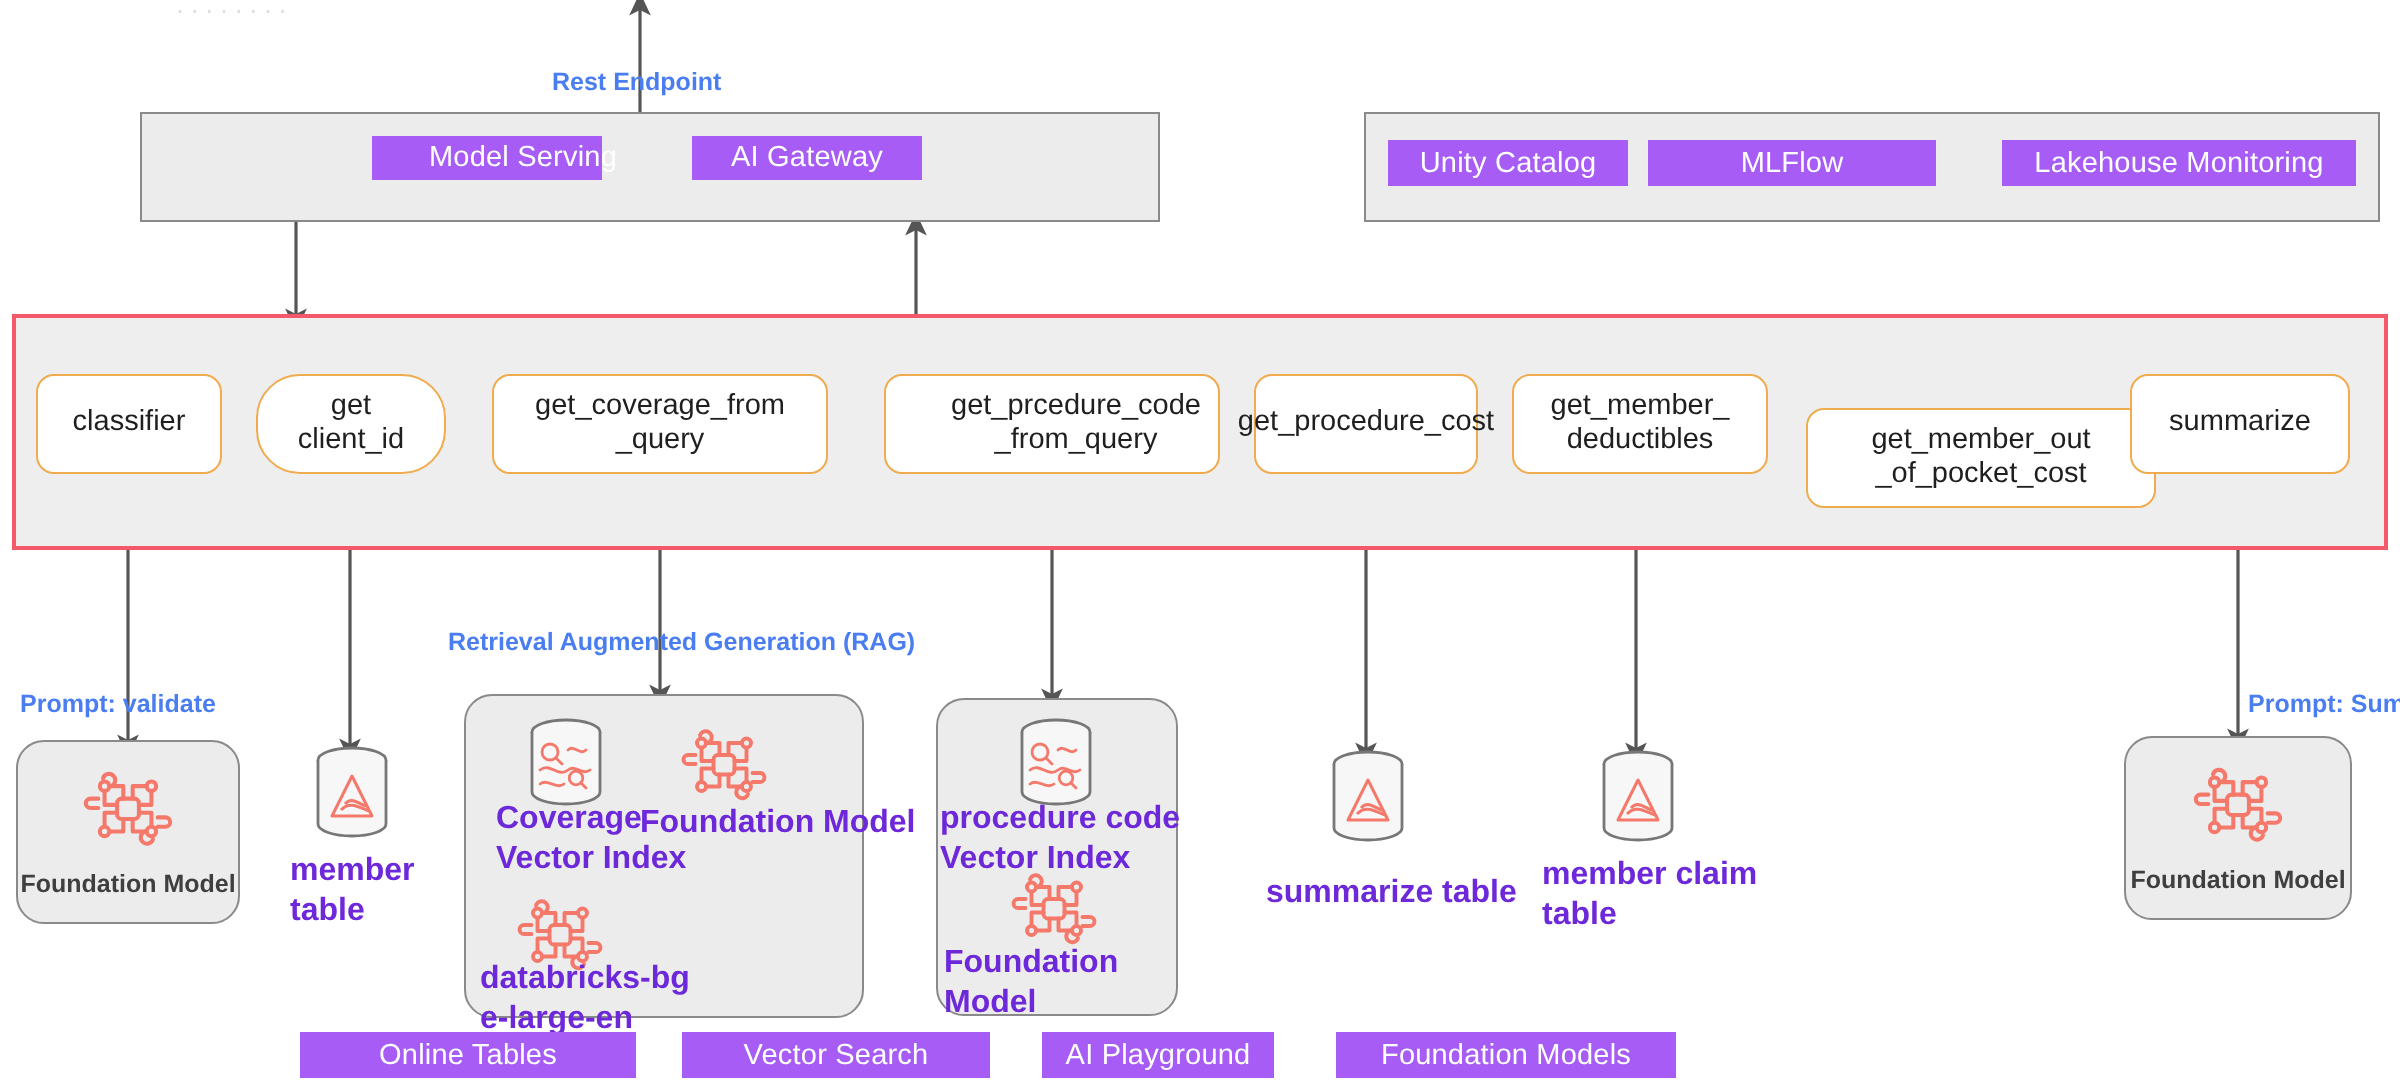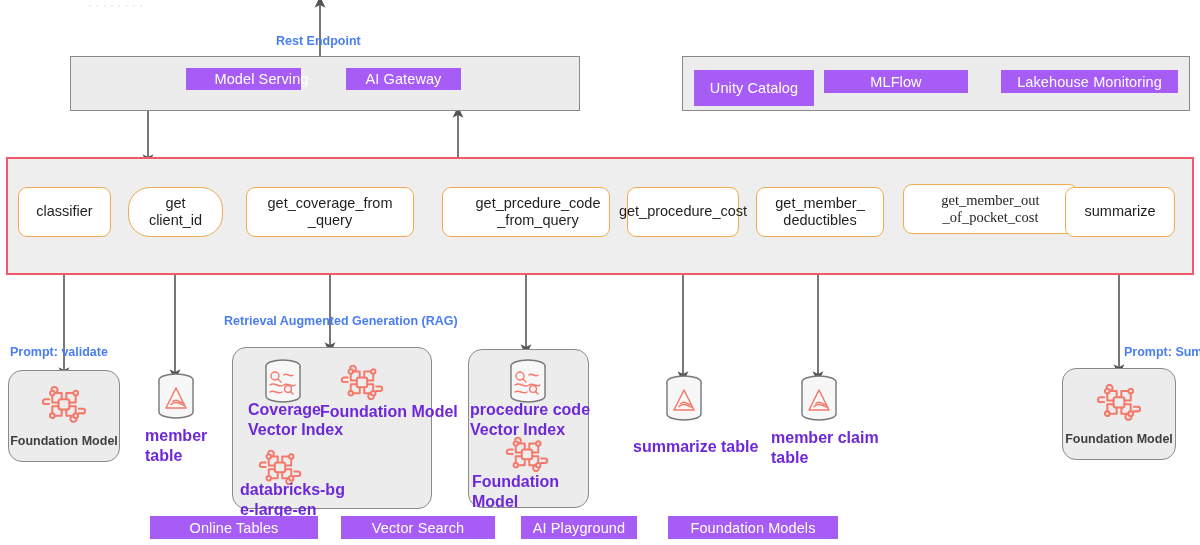--- a/index.html
+++ b/index.html
@@ -94,21 +94,21 @@
     </g>
   </svg>
 
   <div class="abs gray-panel" style="left:70px;top:56px;width:510px;height:55px;"></div>
   <div class="abs purple" style="left:186px;top:68px;width:115px;height:22px;padding-left:36px;">Model Serving</div>
   <div class="abs purple" style="left:346px;top:68px;width:115px;height:22px;">AI Gateway</div>
 
   <div class="abs blue-label" style="left:276px;top:34px;">Rest Endpoint</div>
 
   <div class="abs gray-panel" style="left:682px;top:56px;width:508px;height:55px;"></div>
-  <div class="abs purple" style="left:694px;top:70px;width:120px;height:36px;">Unity Catalog</div>
+  <div class="abs purple" style="left:694px;top:70px;width:120px;height:23px;">Unity Catalog</div>
   <div class="abs purple" style="left:824px;top:70px;width:144px;height:23px;">MLFlow</div>
   <div class="abs purple" style="left:1001px;top:70px;width:177px;height:23px;">Lakehouse Monitoring</div>
 
   <div class="abs red-band" style="left:6px;top:157px;width:1188px;height:118px;"></div>
 
   <div class="abs fn-box" style="left:18px;top:187px;width:93px;height:50px;">
     <span>classifier</span>
   </div>
 
   <div class="abs fn-box" style="left:128px;top:187px;width:95px;height:50px;flex-direction:column;border-radius:22px;">
@@ -129,21 +129,21 @@
   <div class="abs fn-box" style="left:627px;top:187px;width:112px;height:50px;flex-direction:row;">
     <span>get_proced</span>
     <span>ure_cost</span>
   </div>
 
   <div class="abs fn-box" style="left:756px;top:187px;width:128px;height:50px;flex-direction:column;">
     <span>get_member_</span>
     <span>deductibles</span>
   </div>
 
-  <div class="abs fn-box" style="left:903px;top:184px;width:175px;height:50px;flex-direction:column;font-family:Liberation Serif, serif;">
+  <div class="abs fn-box" style="left:903px;top:204px;width:175px;height:50px;flex-direction:column;">
     <span>get_member_out</span>
     <span>_of_pocket_cost</span>
   </div>
 
   <div class="abs fn-box" style="left:1065px;top:187px;width:110px;height:50px;">
     <span>summarize</span>
   </div>
 
   <div class="abs blue-label" style="left:10px;top:345px;">Prompt: validate</div>
   <div class="abs blue-label" style="left:224px;top:314px;">Retrieval Augmented Generation (RAG)</div>

